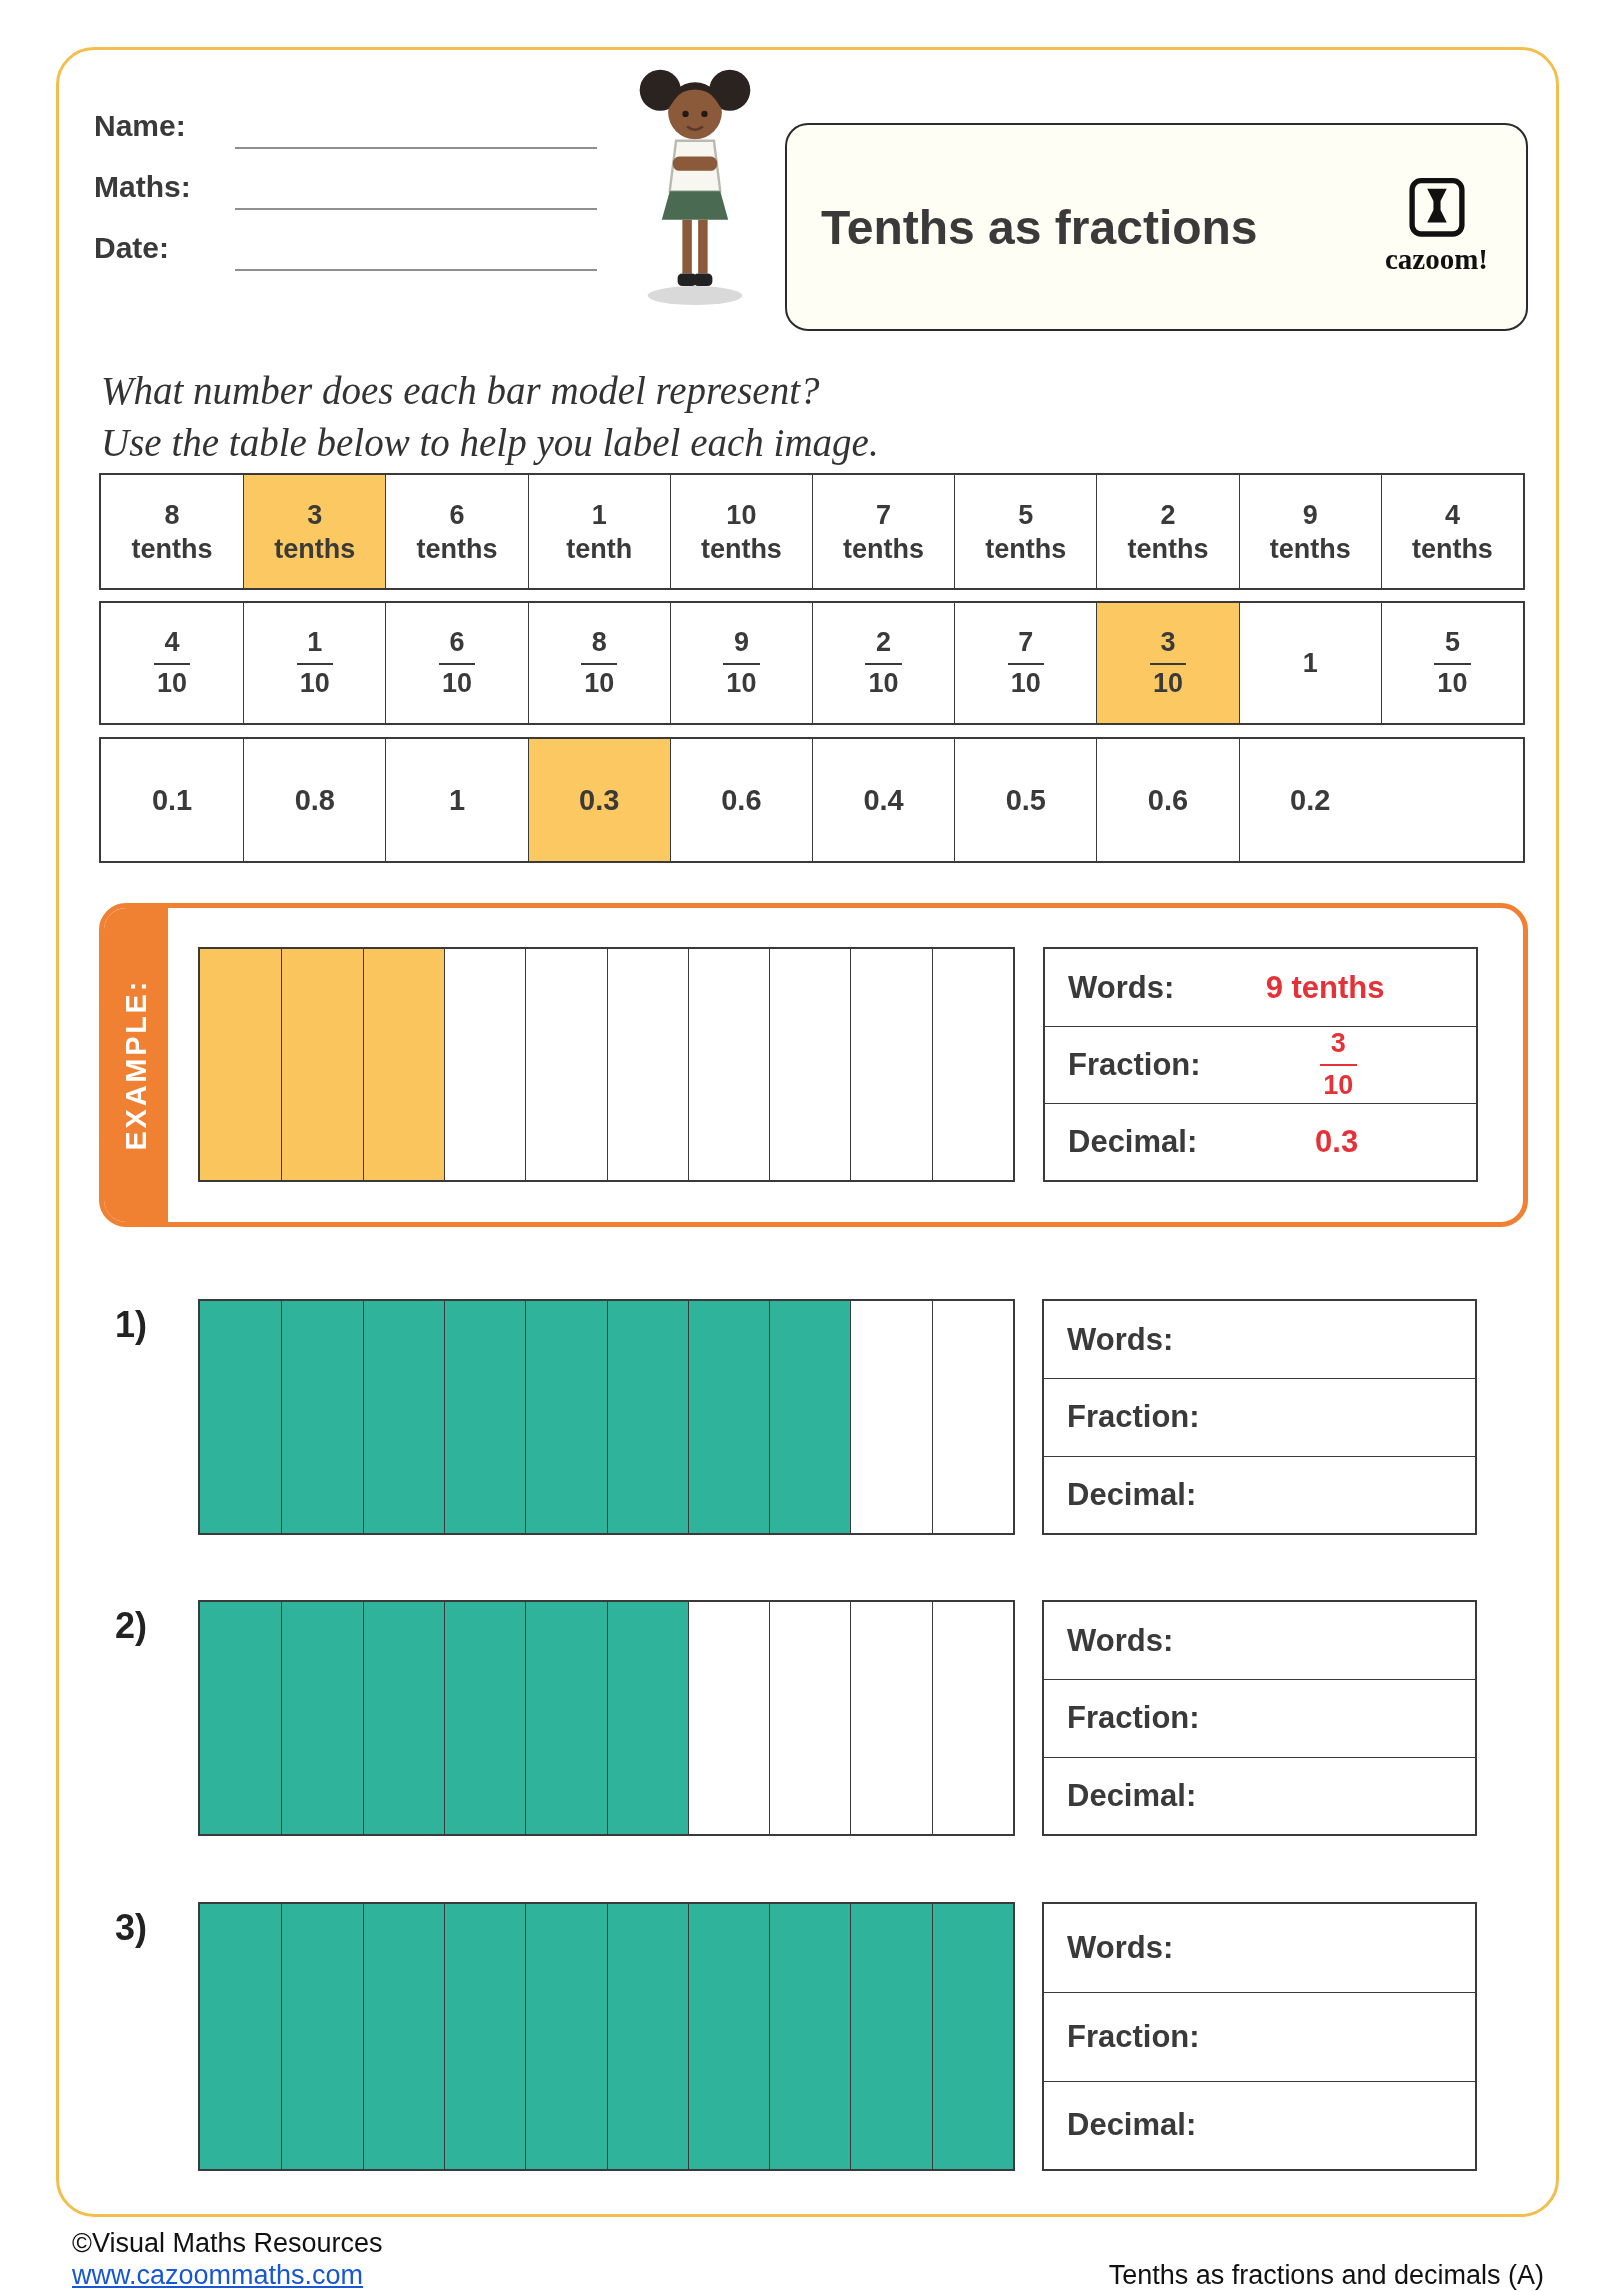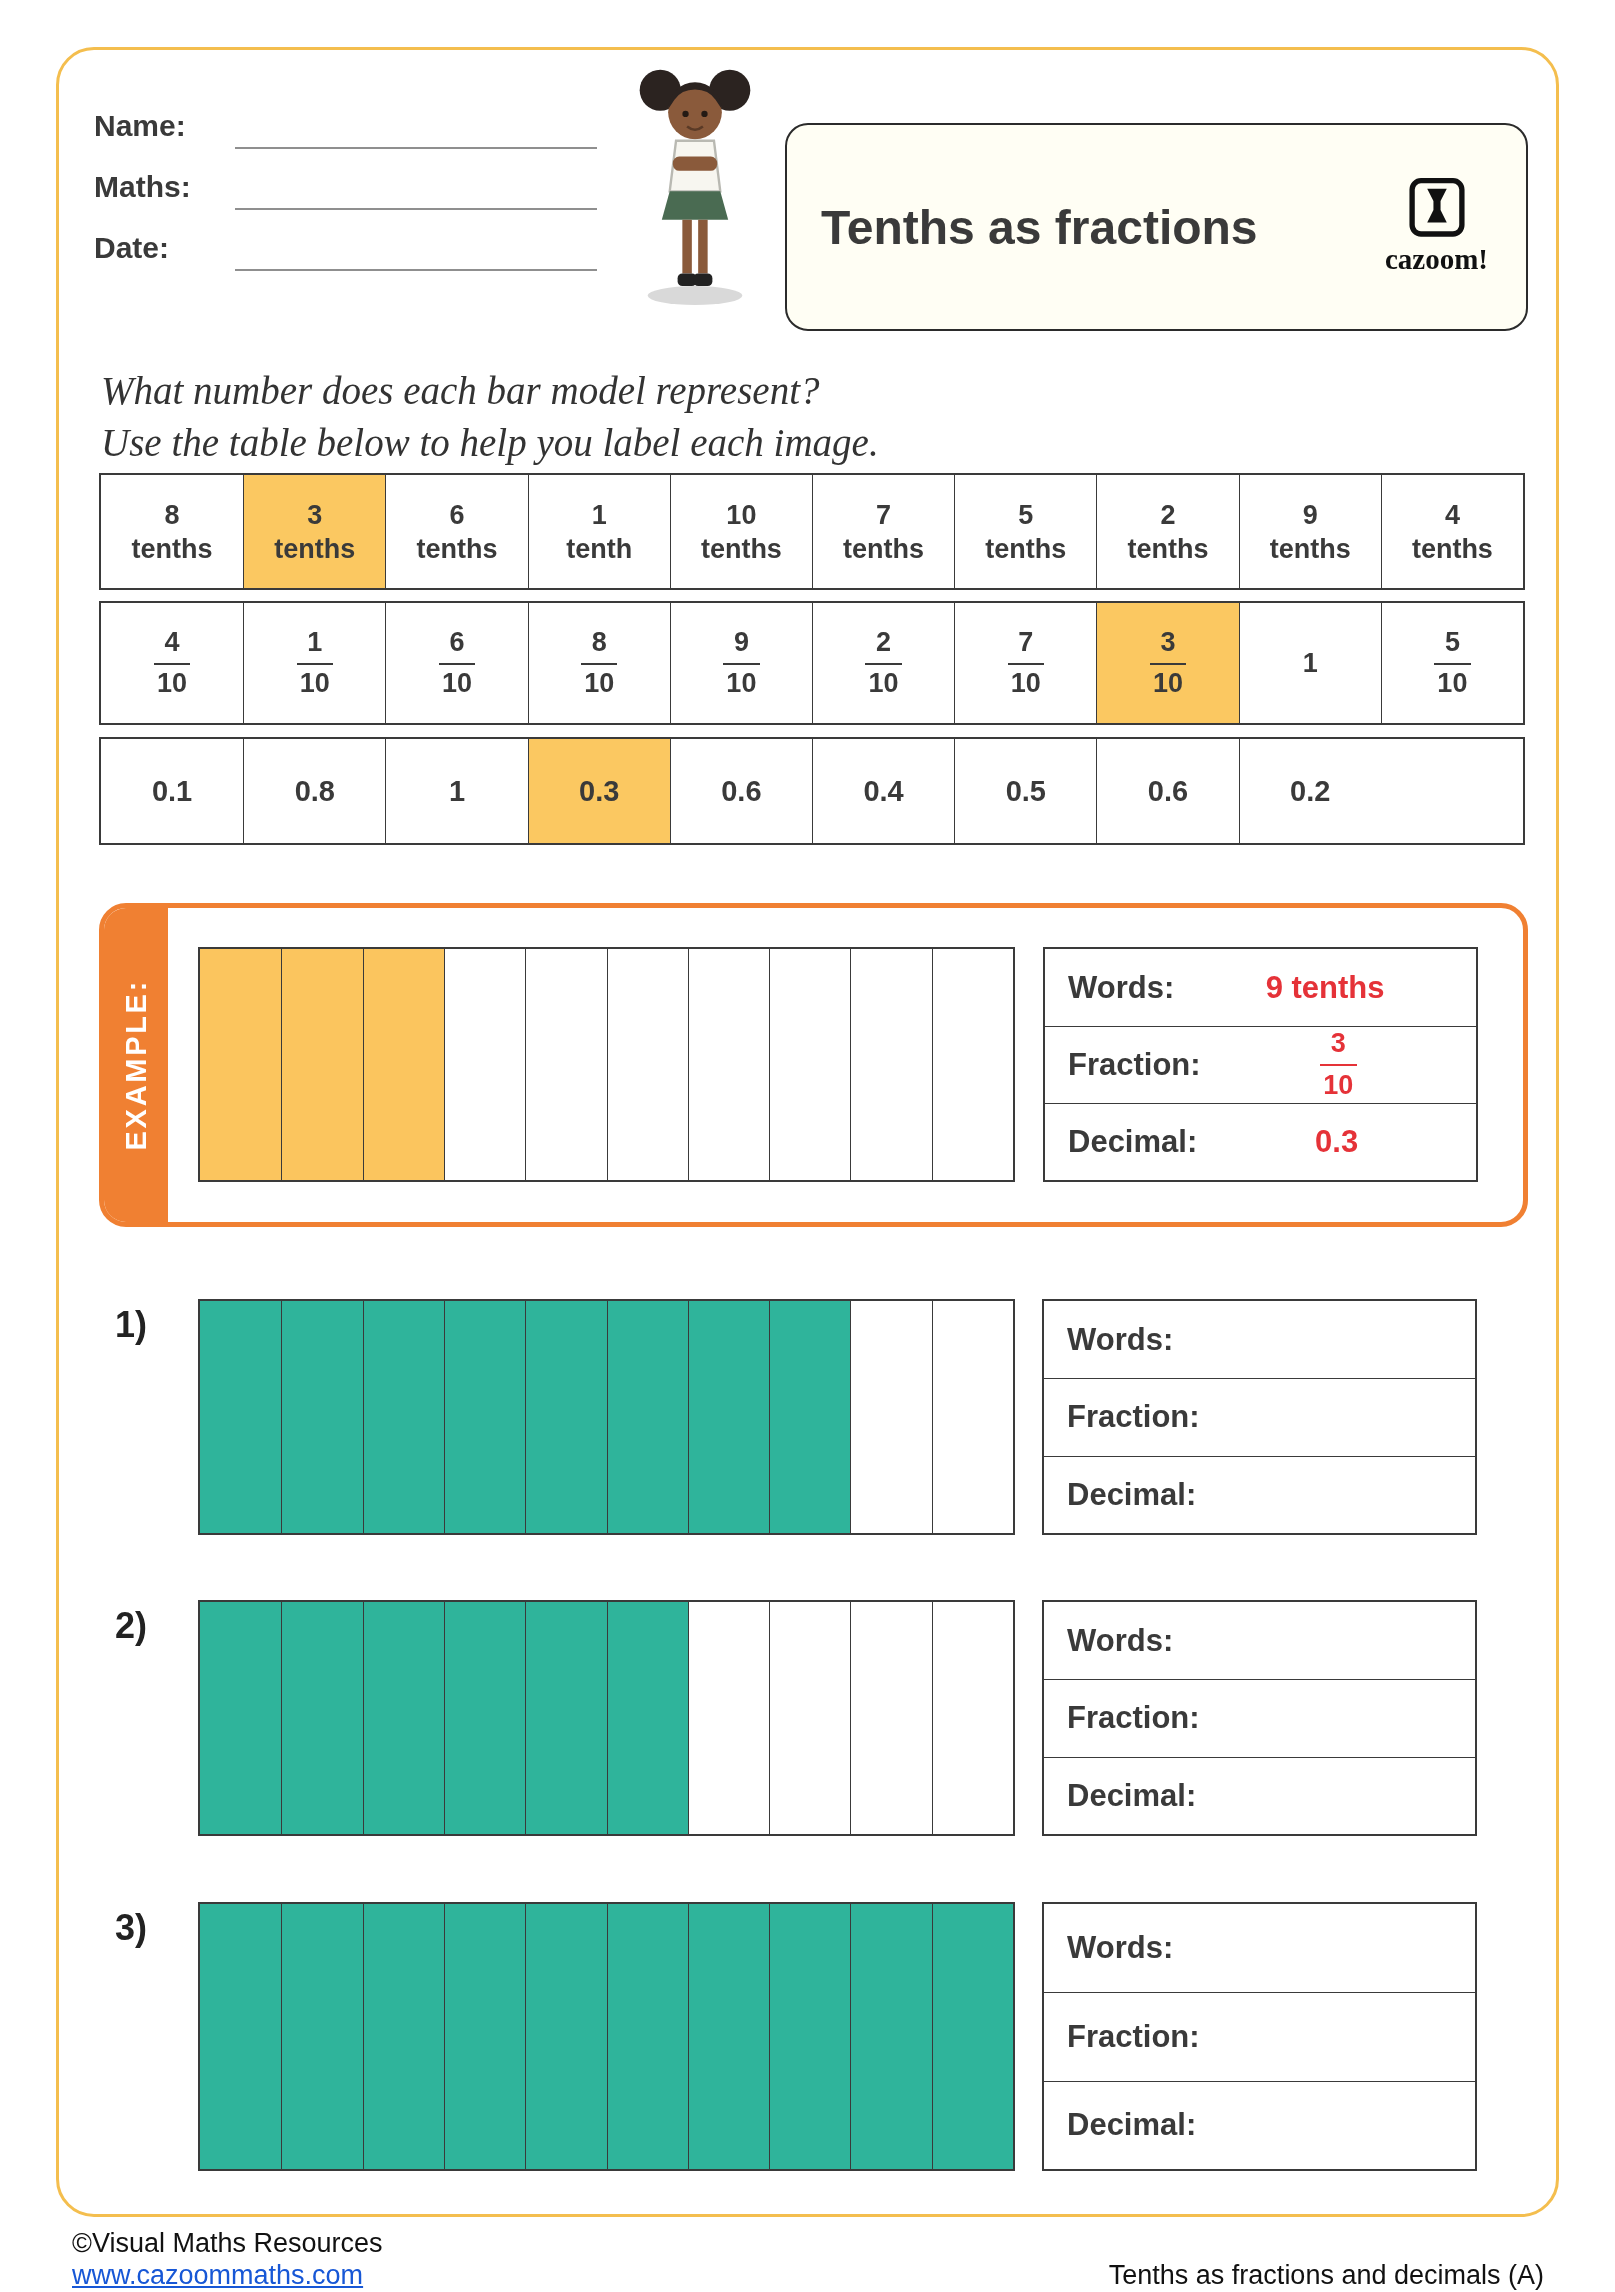--- a/index.html
+++ b/index.html
@@ -217,21 +217,21 @@
       <div class="cell">
         <span>1</span>
       </div>
       <div class="cell">
         <span class="frac">
           <span class="fnum">5</span>
           <span class="fden">10</span>
         </span>
       </div>
     </div>
-  <div class="trow trow-decimals" style="top:737px;height:108px;">
+  <div class="trow trow-decimals" style="top:737px;height:126px;">
       <div class="cell">
         <span>0.1</span>
       </div>
       <div class="cell">
         <span>0.8</span>
       </div>
       <div class="cell">
         <span>1</span>
       </div>
       <div class="cell hl">

